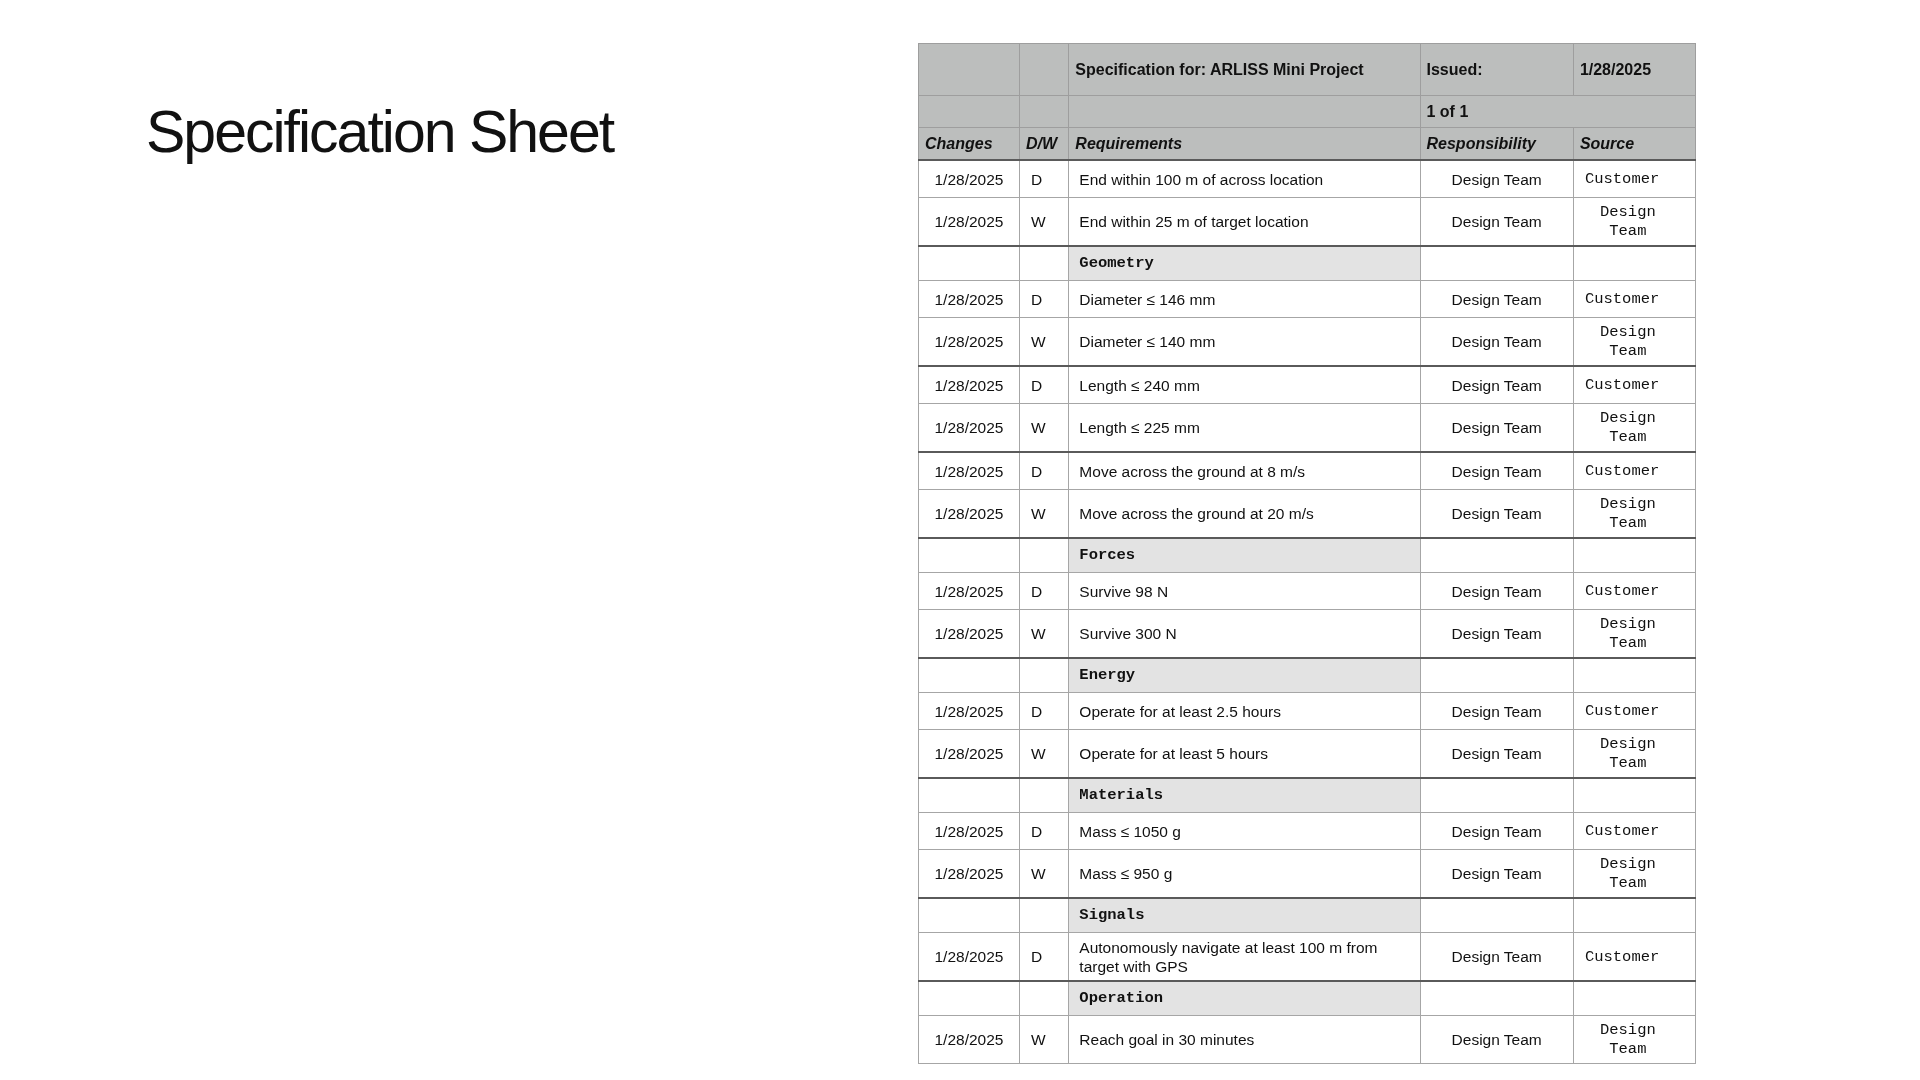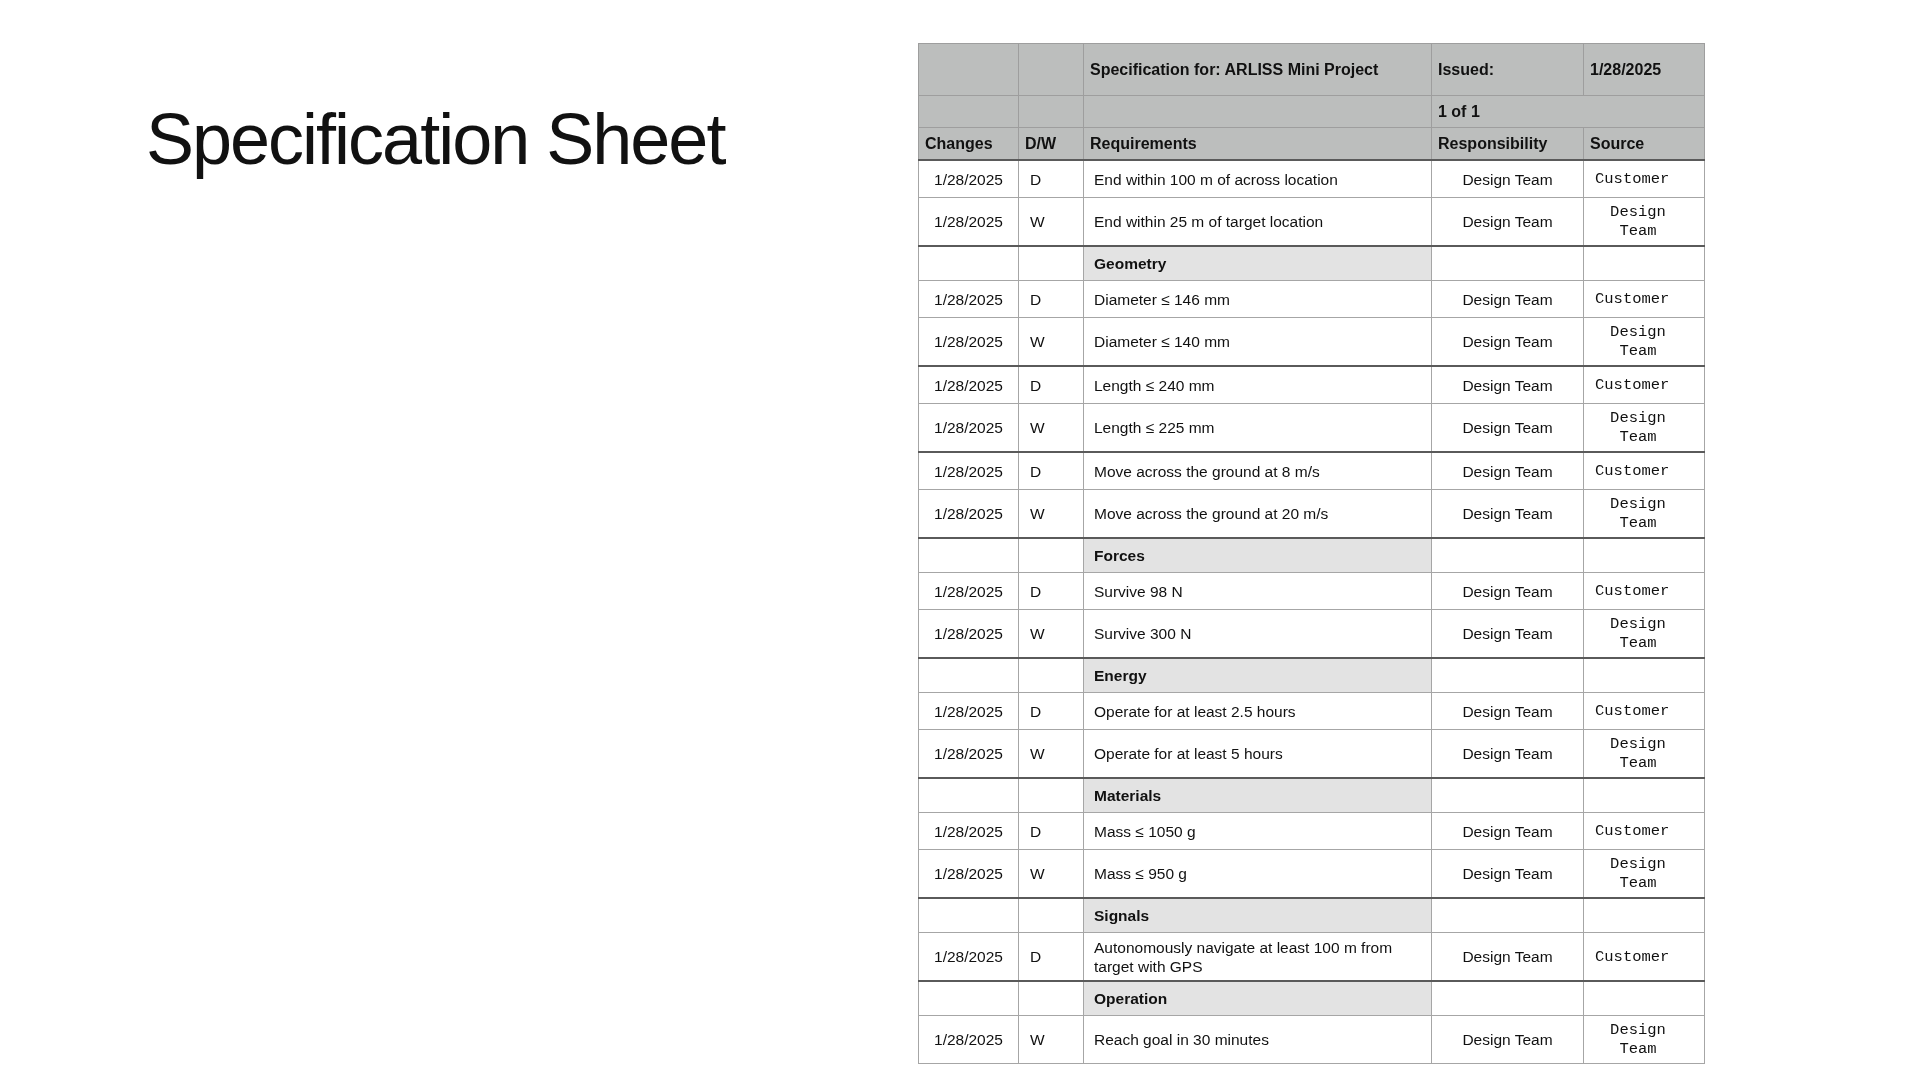--- a/index.html
+++ b/index.html
@@ -15,21 +15,21 @@
     position: relative;
     width: 1920px;
     height: 1080px;
     background: #ffffff;
   }
   .slide-title {
     position: absolute;
     left: 146px;
     top: 98px;
     margin: 0;
-    font-size: 72px;
+    font-size: 59px;
     font-weight: 400;
     letter-spacing: -2px;
     color: var(--text, #111);
     white-space: nowrap;
   }
   .table-wrap {
     position: absolute;
     left: 918px;
     top: 43px;
     width: 778px;
@@ -52,29 +52,29 @@
   
   .spec-table thead td {
     background: var(--header-fill, #bcbebd);
     border-color: #9e9e9e;
     font-weight: bold;
     text-align: left;
     font-size: 16px;
   }
   tr.h1 td { height: 47px; }
   tr.h2 td { height: 27px; }
-  tr.h3 td { height: 27px; }
+  tr.h3 td { height: 27px; font-style: italic; }
   tr.h3 td { border-bottom: 2px solid var(--strong-line, #5a5a5a); }
   
   tr.row-normal td { height: 32px; }
   tr.row-tall td { height: 43px; }
-  tr.row-section td { height: 29px; }
+  tr.row-section td { height: 29px; font-family: Liberation Mono, monospace; }
   tr.group-end td { border-bottom: 2px solid var(--strong-line, #5a5a5a); }
   .col-changes { width: 100px; }
-  .col-dw { width: 65px; }
+  .col-dw { width: 49px; }
   .col-req { width: 348px; }
   .col-resp { width: 152px; }
   .col-source { width: 121px; }
   tbody .col-changes { text-align: center; }
   tbody .col-dw { text-align: left; padding-left: 11px; }
   tbody .col-req { text-align: left; padding-left: 10px; }
   tbody .col-resp { text-align: center; }
   tbody .col-source { text-align: left; padding-left: 11px; }
   tbody .col-source .cellwrap {
     display: inline-block;

